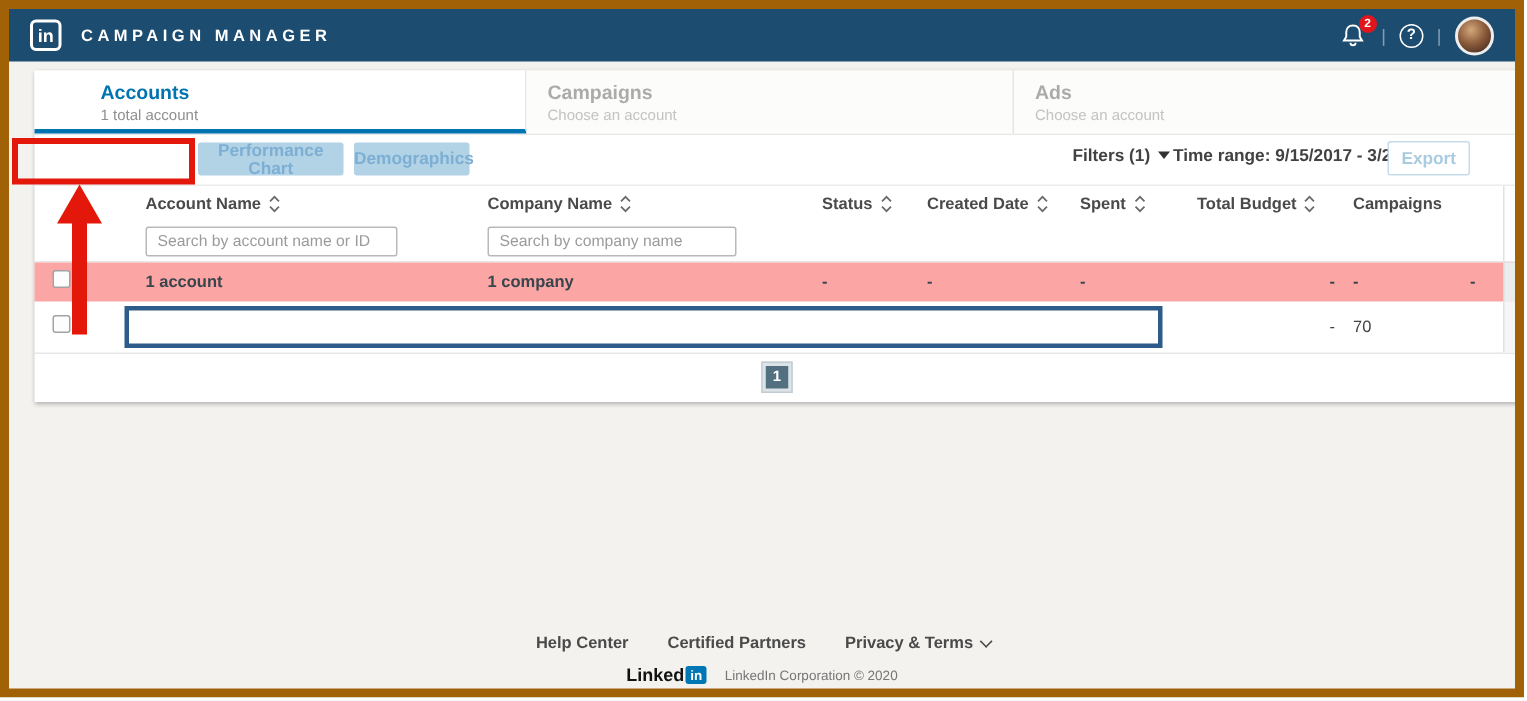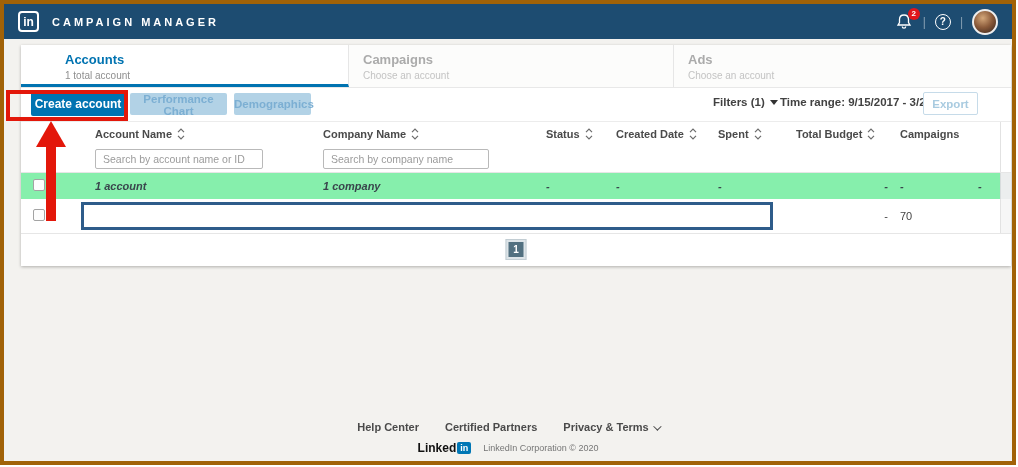--- a/index.html
+++ b/index.html
@@ -1,17 +1,17 @@
 <!DOCTYPE html>
 <html><head>
 <meta charset="utf-8">
 <style>
   * { margin:0; padding:0; box-sizing:border-box; }
   body { font-family:"Liberation Sans", sans-serif; background:#fff; }
-  .page { position:relative; width:1016px; height:465px; border:4px solid #a16207; background:#f3f2ef; overflow:hidden; }
+  .page { position:relative; width:1016px; height:465px; border:6px solid #a16207; background:#f3f2ef; overflow:hidden; }
 
   
   .topnav { position:absolute; left:0; top:0; width:100%; height:35px; background:#1d4c71; display:flex; align-items:center; justify-content:space-between; padding:0 14px; }
   .nav-left { display:flex; align-items:center; }
   .li-logo { width:21px; height:21px; border:2px solid #fff; border-radius:4px; color:#fff; font-weight:bold; font-size:12px; display:flex; align-items:center; justify-content:center; }
   .app-title { color:#fff; font-size:11px; font-weight:600; letter-spacing:3px; margin-left:13px; }
   .nav-right { display:flex; align-items:center; gap:9px; }
   .nav-sep { color:rgba(255,255,255,.45); font-size:12px; }
   .bell-wrap { position:relative; width:20px; height:20px; cursor:pointer; }
   .badge { position:absolute; top:-4px; right:-6px; min-width:12px; height:12px; border-radius:7px; background:#e0161c; color:#fff; font-size:8px; font-weight:bold; display:flex; align-items:center; justify-content:center; padding:0 2px; }
@@ -46,21 +46,21 @@
   .c0{width:60px;} .c1{width:228px;} .c2{width:225px;} .c3{width:70px;} .c4{width:102px;} .c5{width:78px;} .c6{width:104px;text-align:right;} .c7{width:78px;} .c8{width:34px;} .cf{width:11px; align-self:stretch; border-left:1px solid #e2e2e2;}
   .cell { padding-left:12px; font-size:11px; color:#444; }
   .c1.cell, .c2.cell { padding-left:14px; }
   .hrow { height:24px; }
   .hcell { font-size:11px; font-weight:bold; color:#4a4a4a; display:flex; align-items:center; gap:5px; cursor:pointer; }
   .sort-icon { display:inline-flex; }
   .srow { height:27px; border-bottom:1px solid #e6e6e6; }
   .search-input { height:20px; width:168px; border:1px solid #b9b9b9; border-radius:2px; font-size:10.5px; font-family:inherit; padding:0 7px; color:#444; }
   .search-input::placeholder { color:#9b9b9b; }
   .search-company { width:166px; }
-  .sumrow { height:26px; background:#86efac;font-style:italic; }
+  .sumrow { height:26px; background:#fca5a5; }
   .sumrow .cell { font-weight:600; color:#39454c; }
   .sumrow .cf { background:#eceeee; border-left:1px solid #d8dcdd; }
   .drow { height:35px; border-bottom:1px solid #e6e6e6; position:relative; }
   .drow .cf { background:#f6f6f6; }
   .checkbox { display:inline-block; width:12px; height:12px; border:1px solid #a3a3a3; border-radius:2px; background:#fdfdfd; margin-left:12px; cursor:pointer; }
   .redaction { position:absolute; left:60px; top:3px; width:692px; height:28px; border:3px solid #2e5c8a; background:#fff; z-index:3; }
 
   
   .pager { position:absolute; left:50%; top:194px; transform:translateX(-50%); padding:2px; border:1px solid #c2cdd3; background:#dde4e8; cursor:pointer; }
   .pager-box { width:15px; height:15px; background:#527080; color:#fff; font-size:10px; font-weight:bold; display:flex; align-items:center; justify-content:center; }
@@ -113,21 +113,20 @@
       <div class="tab tab-campaigns">
         <div class="tab-label">Campaigns</div>
         <div class="tab-sub">Choose an account</div>
       </div>
       <div class="tab tab-ads">
         <div class="tab-label">Ads</div>
         <div class="tab-sub">Choose an account</div>
       </div>
     </div>
 
-    <button class="btn-primary">Create account</button>
     <button class="btn-disabled btn-perf">Performance Chart</button>
     <button class="btn-disabled btn-demo">Demographics</button>
     <div class="filters"><span>Filters (1)</span><span class="caret-down"></span></div>
     <div class="timerange"><span>Time range: 9/15/2017 - 3/26/2020</span><span class="caret-down"></span></div>
     <button class="btn-export">Export</button>
 
     <div class="tbl">
 
       <div class="row hrow">
         <div class="c0 cell"></div>

